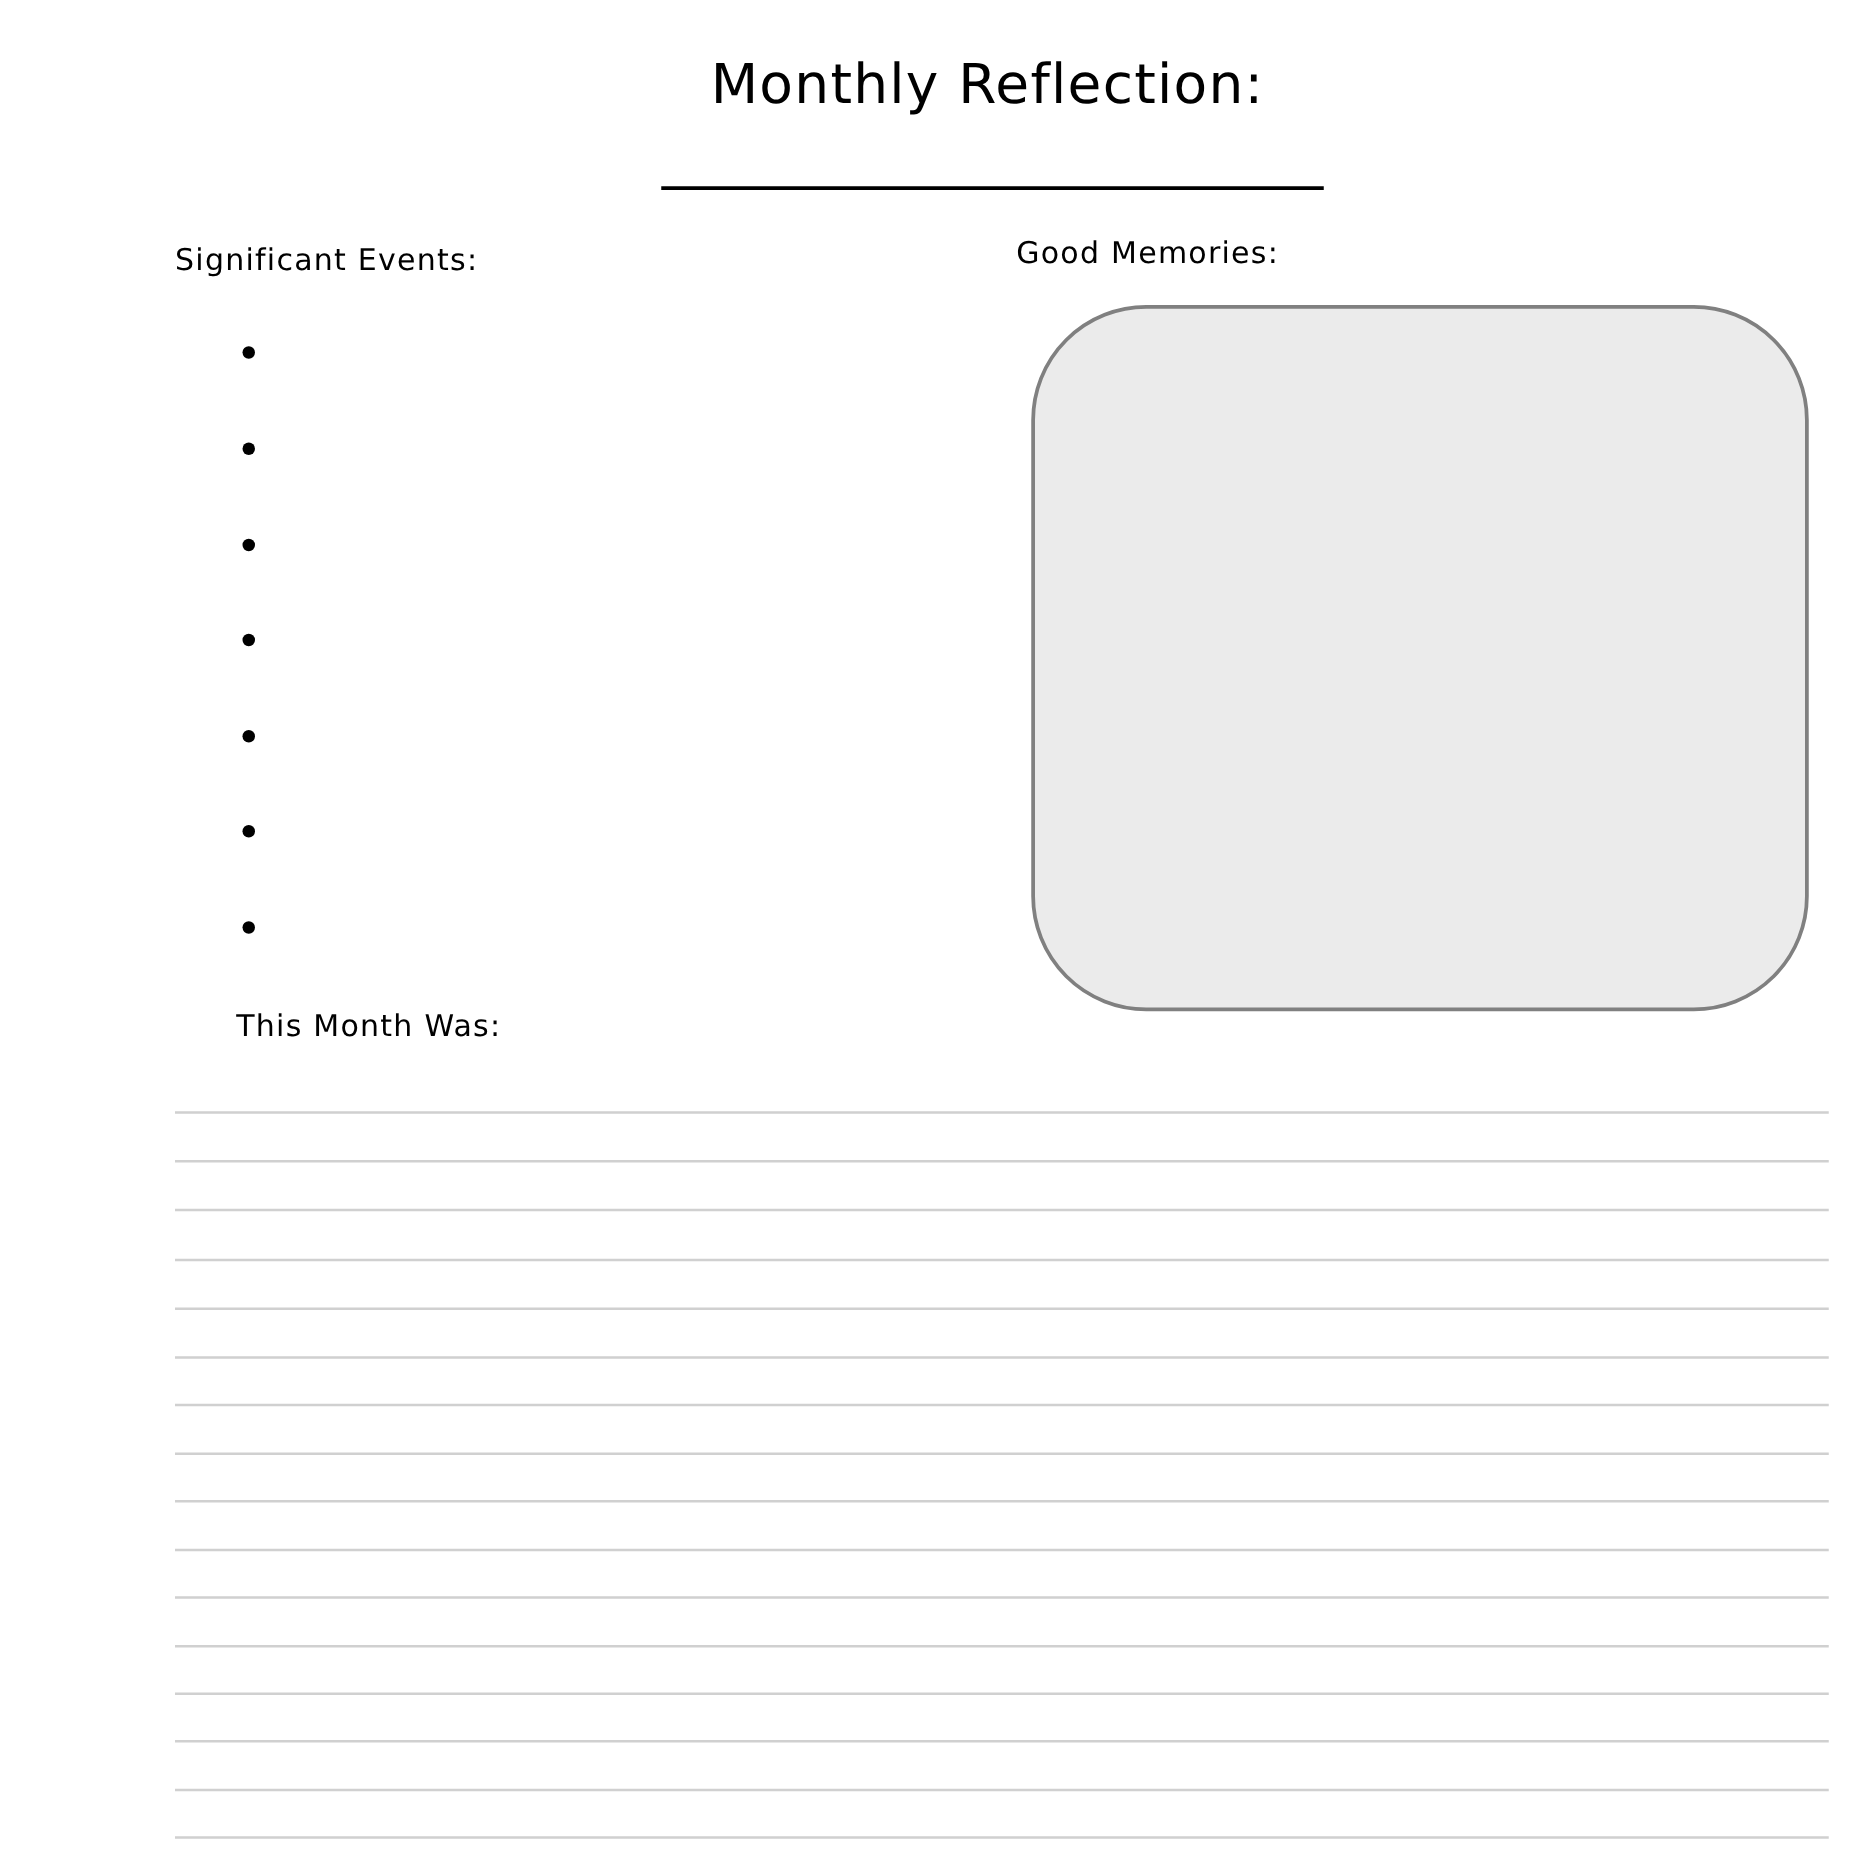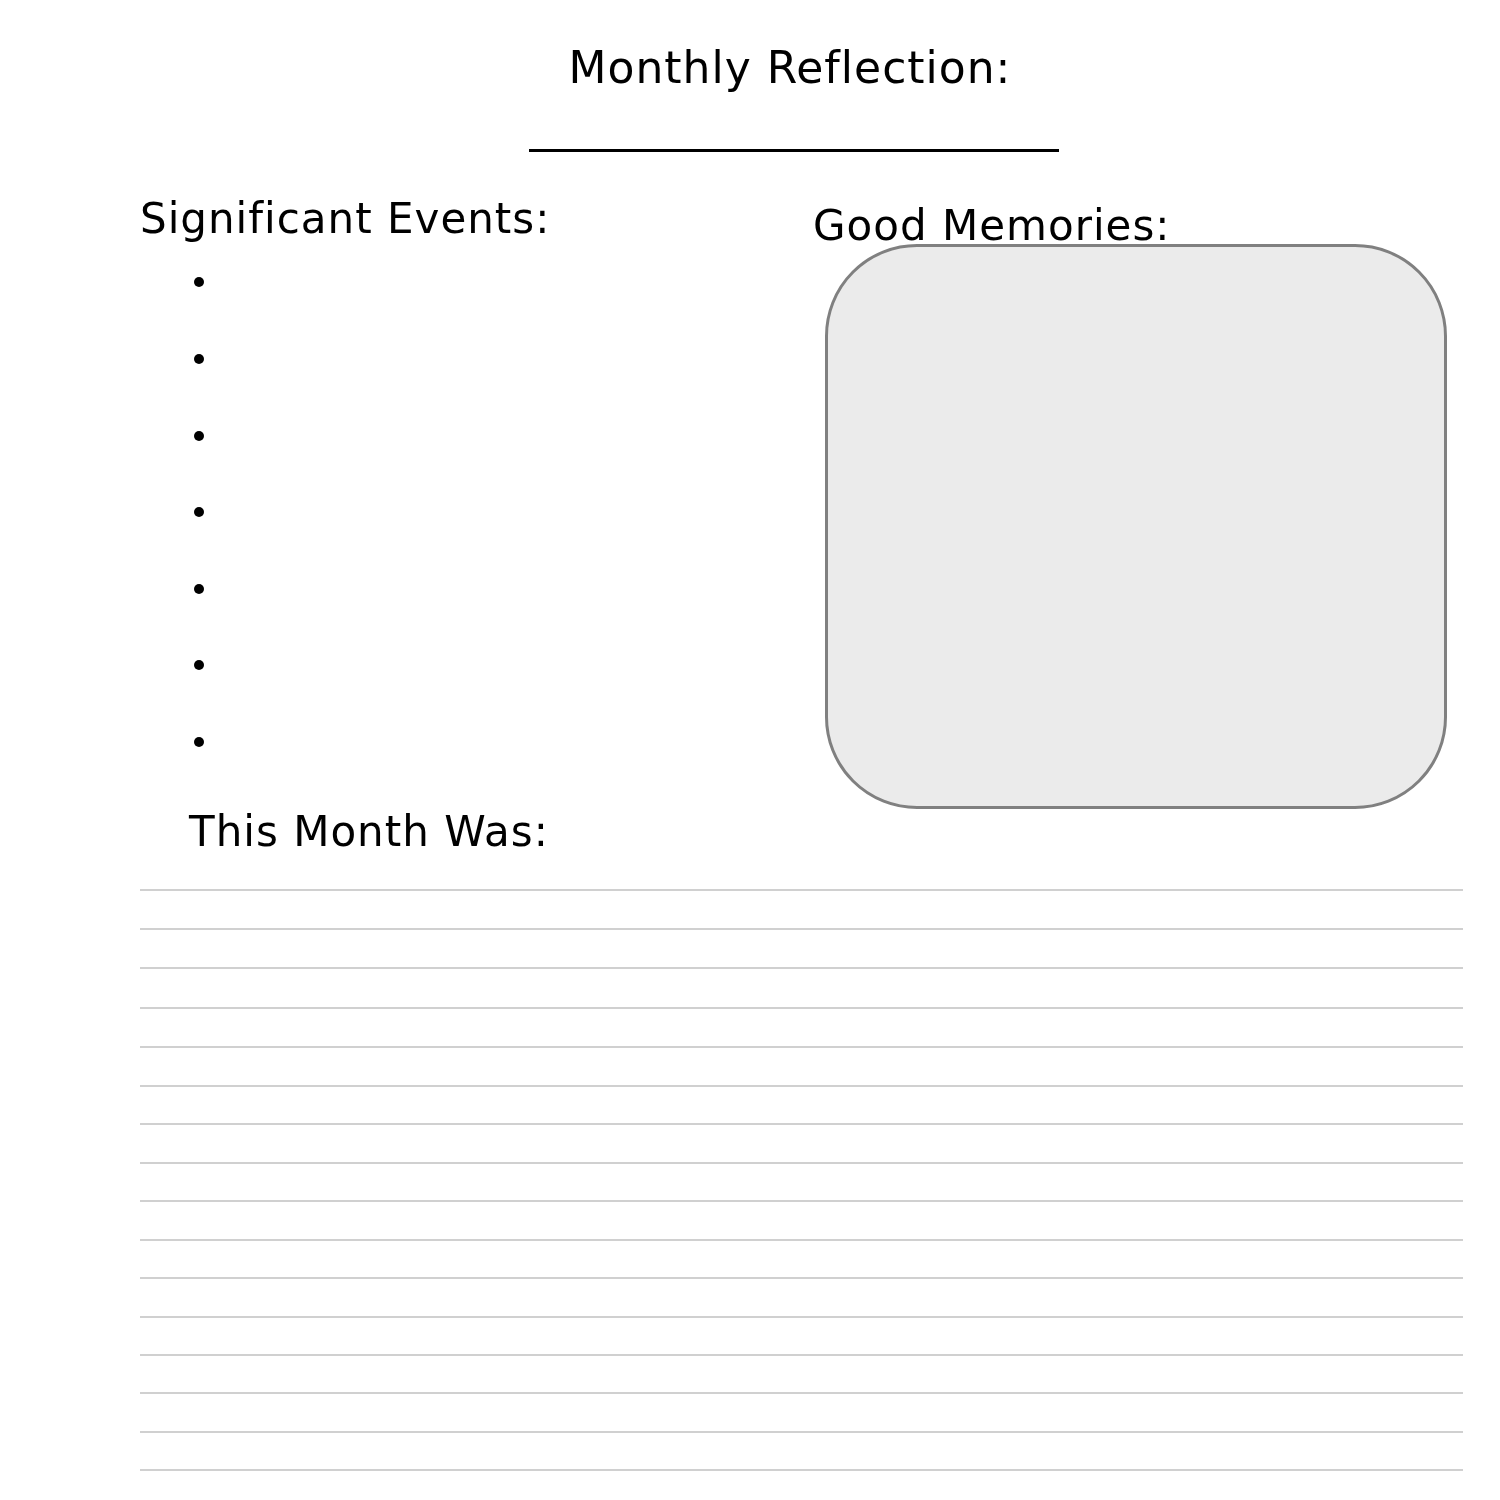--- a/index.html
+++ b/index.html
@@ -1,20 +1,20 @@
 <!DOCTYPE html>
 <html><head>
 <meta charset="utf-8">
 <style>
   html,body{margin:0;padding:0;background:#ffffff;}
   body{width:1500px;height:1500px;position:relative;overflow:hidden;font-family:"DejaVu Sans","Liberation Sans",sans-serif;color:#000;}
   .abs{position:absolute;}
   .title{left:0;width:1580px;top:42px;text-align:center;font-size:44px;letter-spacing:1px;}
   .title-line{left:529px;top:149px;width:530px;height:3px;background:#000;}
-  .h{font-size:42px;letter-spacing:1px;}
+  .h{font-size:24px;letter-spacing:1px;}
   .bullet{width:10px;height:10px;border-radius:50%;background:#000;}
   .box{left:825px;top:244px;width:616px;height:559px;border:3px solid #808080;border-radius:92px;background:#ebebeb;}
   .line{left:140px;width:1323px;height:2px;background:#d0d0d0;}
 </style>
 </head>
 <body>
 
 <div class="abs title">Monthly Reflection:</div>
 <div class="abs title-line"></div>
 
@@ -22,21 +22,21 @@
 <div id="bullets">
     <div class="abs bullet" style="left: 194px; top: 277px;"></div>
     <div class="abs bullet" style="left: 194px; top: 354px;"></div>
     <div class="abs bullet" style="left: 194px; top: 431px;"></div>
     <div class="abs bullet" style="left: 194px; top: 507px;"></div>
     <div class="abs bullet" style="left: 194px; top: 584px;"></div>
     <div class="abs bullet" style="left: 194px; top: 660px;"></div>
     <div class="abs bullet" style="left: 194px; top: 737px;"></div>
   </div>
 
-<div class="abs h" style="left:813px;top:201px;">Good Memories:</div>
+<div class="abs h" style="left:813px;top:188px;">Good Memories:</div>
 <div class="abs box"></div>
 
 <div class="abs h" style="left:142px;top:807px;margin-left:47px;">This Month Was:</div>
 <div id="lines">
     <div class="abs line" style="top: 889px;"></div>
     <div class="abs line" style="top: 928px;"></div>
     <div class="abs line" style="top: 967px;"></div>
     <div class="abs line" style="top: 1007px;"></div>
     <div class="abs line" style="top: 1046px;"></div>
     <div class="abs line" style="top: 1085px;"></div>

